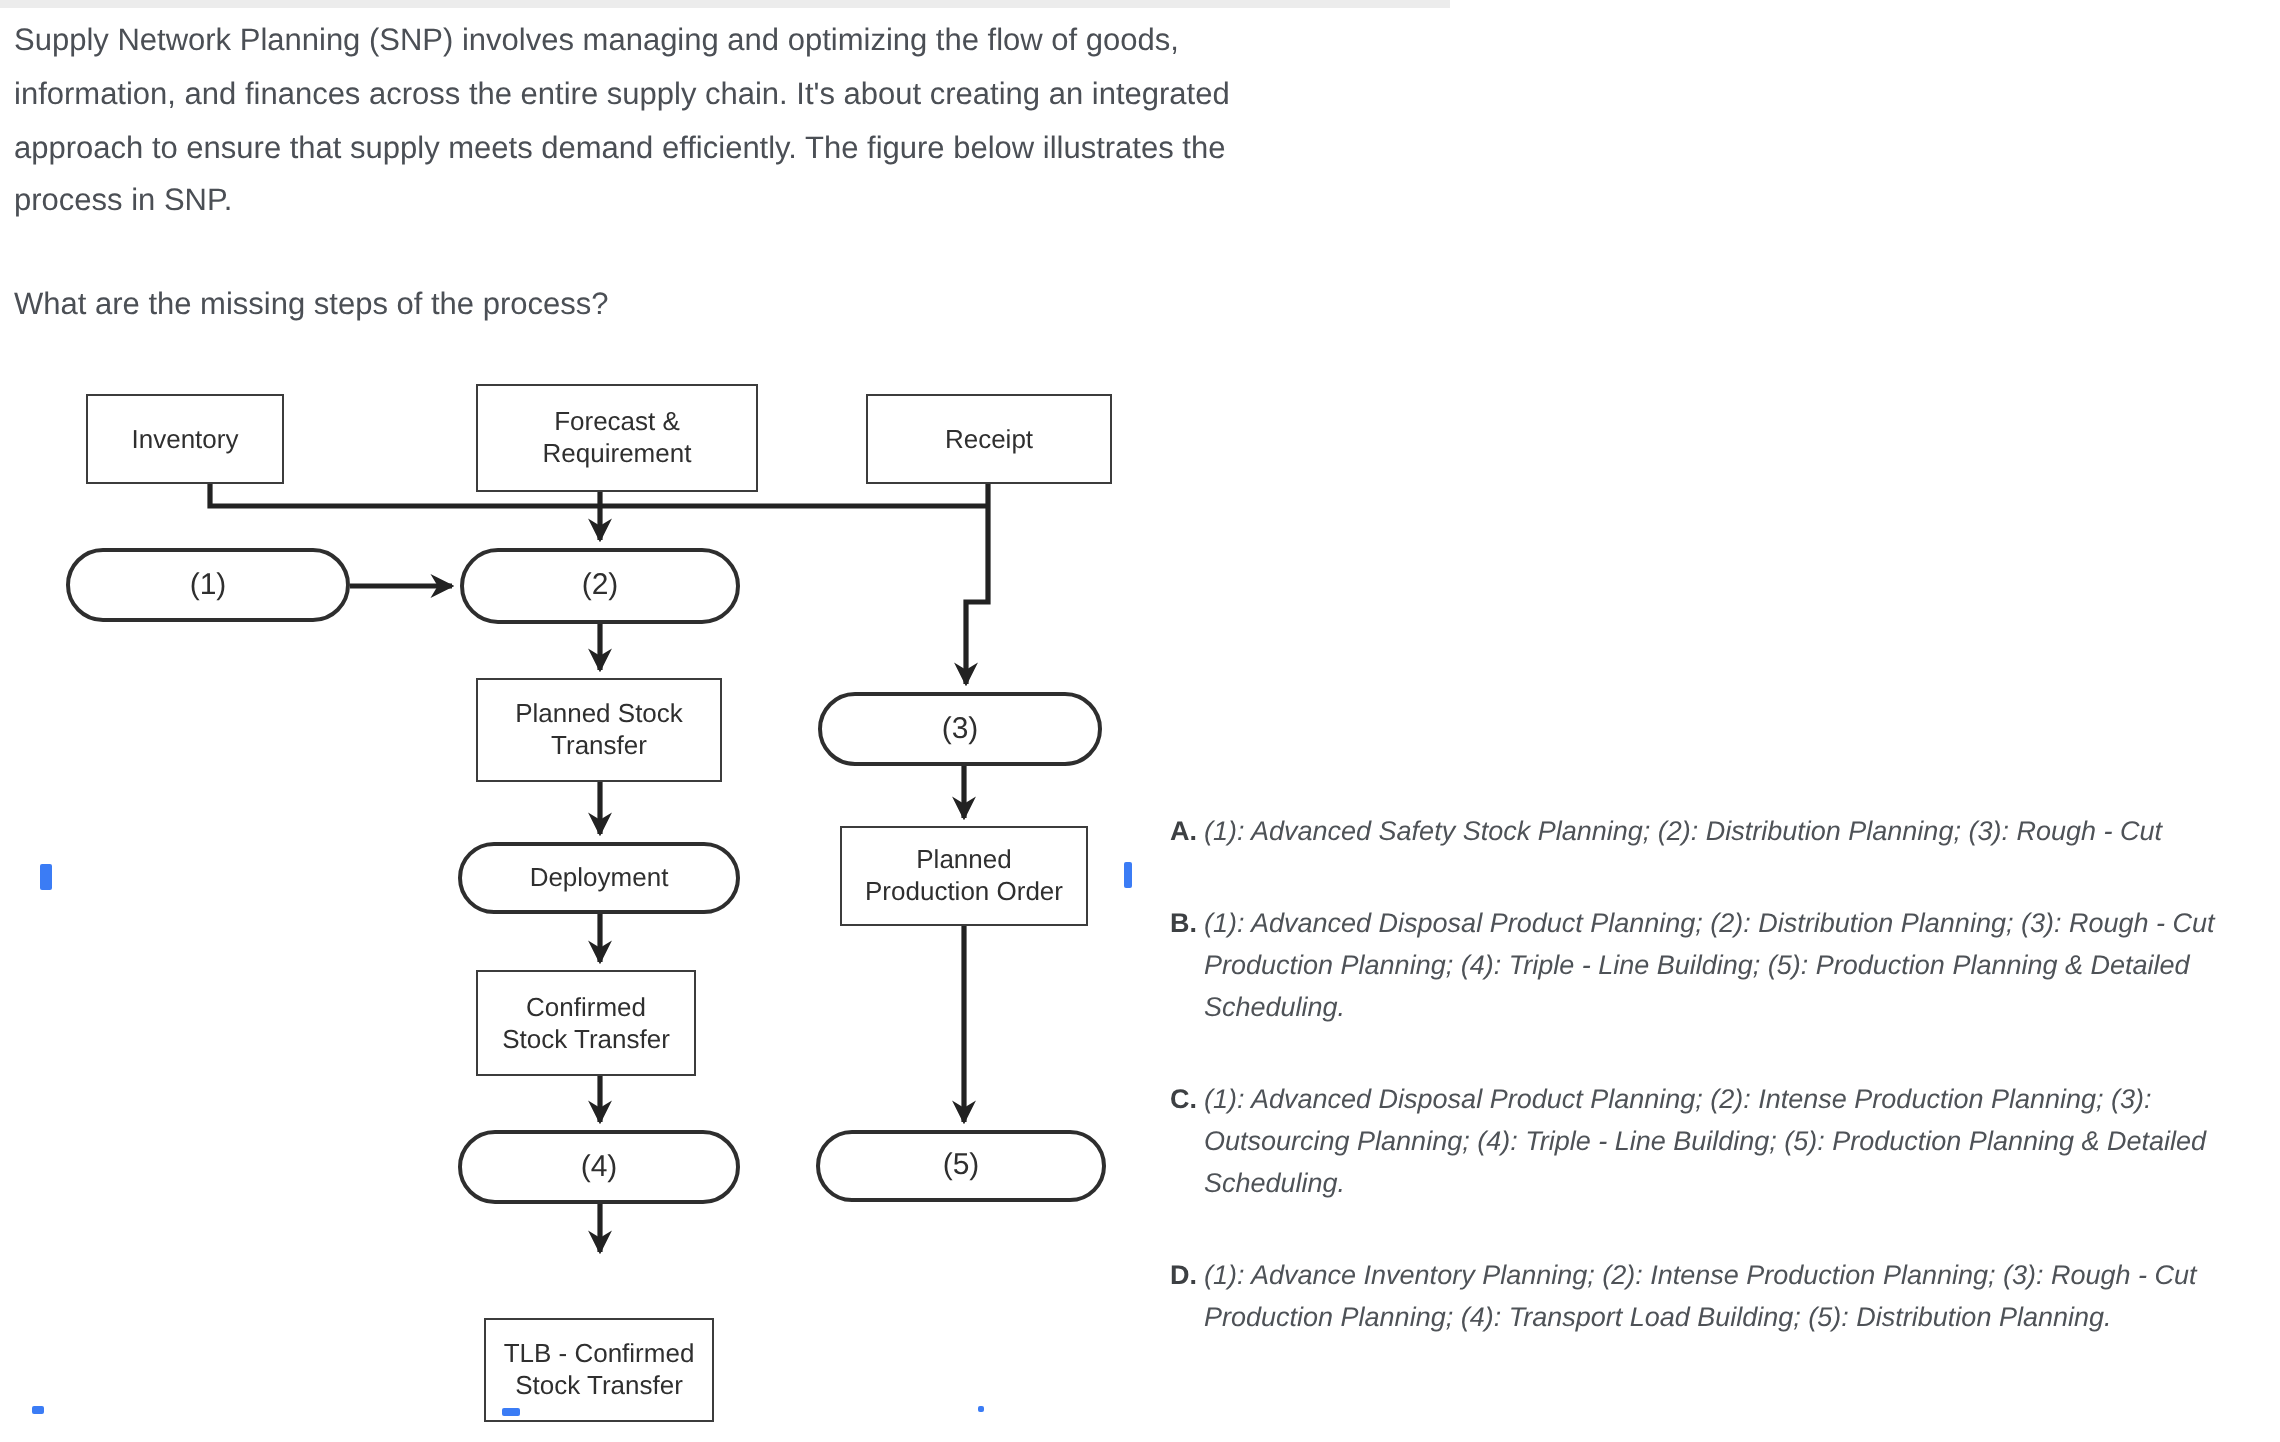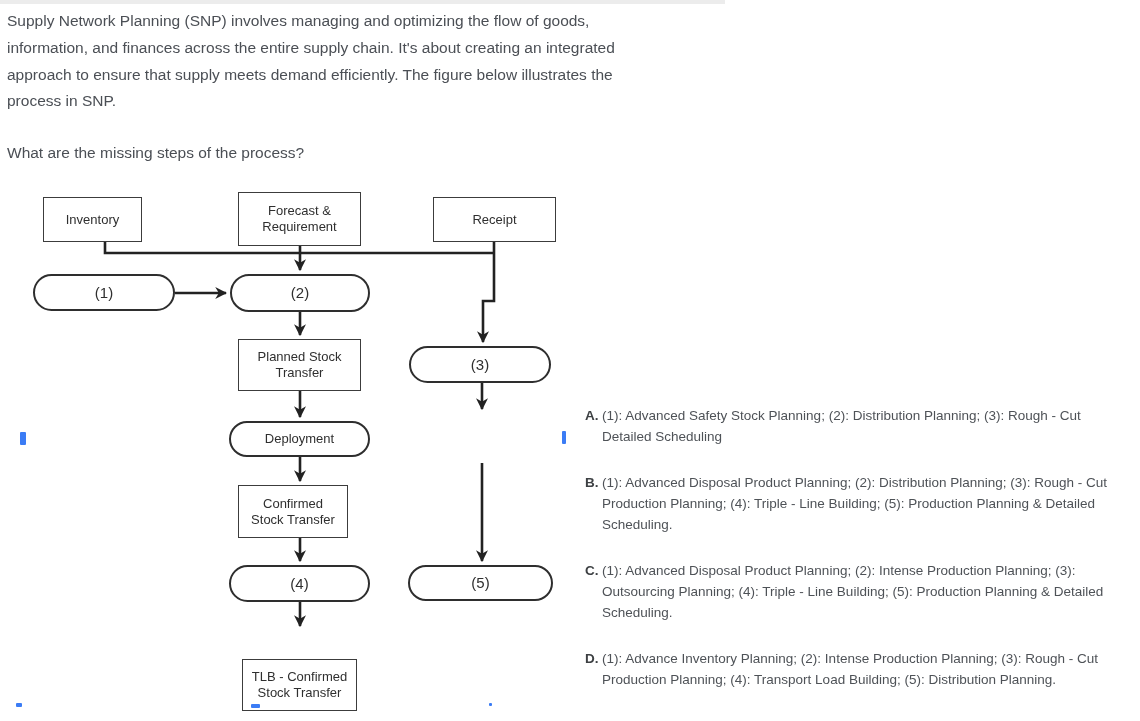--- a/index.html
+++ b/index.html
@@ -17,21 +17,21 @@
         box-sizing:border-box;}
   .rect{border:1.6px solid #3c3c3c;}
   .pill{border:2.2px solid #2e2e2e;border-radius:19px;}
   .num{font-size:15px;}
   .nlabel{display:inline-block;}
   
   .options{position:absolute;left:585px;top:405px;width:552px;color:#4e5257;
            font-size:13.5px;line-height:21px;}
   .option{position:relative;padding-left:17px;margin-bottom:25px;}
   .letter{position:absolute;left:0;top:0;font-weight:bold;color:#3d4043;}
-  .oline{white-space:nowrap;}
+  .oline{white-space:nowrap;font-style:italic;}
   
   .bluemark{position:absolute;background:#3b7cf5;border-radius:1px;}
 </style>
 </head>
 <body>
 
 <div class="stage">
 
   <div class="top-strip"></div>
 
@@ -62,21 +62,21 @@
       <path d="M300,602 V626" marker-end="url(#arrow)"></path>
       <path d="M482,383 V409" marker-end="url(#arrow)"></path>
       <path d="M482,463 V561" marker-end="url(#arrow)"></path>
     </g>
   </svg>
 
   <div class="node rect" style="left:43px;top:197px;width:99px;height:45px">
     <span class="nlabel">Inventory</span>
   </div>
 
-  <div class="node rect" style="left:238px;top:192px;width:123px;height:54px">
+  <div class="node rect" style="left:238px;top:192px;width:141px;height:54px">
     <span class="nlabel" style="max-width:90px">Forecast &amp; Requirement</span>
   </div>
 
   <div class="node rect" style="left:433px;top:197px;width:123px;height:45px">
     <span class="nlabel">Receipt</span>
   </div>
 
   <div class="node pill num" style="left:33px;top:274px;width:142px;height:37px">
     <span class="nlabel">(1)</span>
   </div>
@@ -90,20 +90,23 @@
   </div>
 
   <div class="node pill num" style="left:409px;top:346px;width:142px;height:37px">
     <span class="nlabel">(3)</span>
   </div>
 
   <div class="node pill" style="left:229px;top:421px;width:141px;height:36px">
     <span class="nlabel">Deployment</span>
   </div>
 
+  <div class="node rect" style="left:420px;top:413px;width:124px;height:50px">
+    <span class="nlabel" style="max-width:110px">Planned Production Order</span>
+  </div>
 
   <div class="node rect" style="left:238px;top:485px;width:110px;height:53px">
     <span class="nlabel" style="max-width:92px">Confirmed Stock Transfer</span>
   </div>
 
   <div class="node pill num" style="left:229px;top:565px;width:141px;height:37px">
     <span class="nlabel">(4)</span>
   </div>
 
   <div class="node pill num" style="left:408px;top:565px;width:145px;height:36px">
@@ -111,21 +114,20 @@
   </div>
 
   <div class="node rect" style="left:242px;top:659px;width:115px;height:52px">
     <span class="nlabel" style="max-width:102px">TLB - Confirmed Stock Transfer</span>
   </div>
 
   <div class="options">
     <div class="option">
       <span class="letter">A.</span>
       <div class="oline">(1): Advanced Safety Stock Planning; (2): Distribution Planning; (3): Rough - Cut</div>
-      <div class="oline">Detailed Scheduling</div>
     </div>
     <div class="option">
       <span class="letter">B.</span>
       <div class="oline">(1): Advanced Disposal Product Planning; (2): Distribution Planning; (3): Rough - Cut</div>
       <div class="oline">Production Planning; (4): Triple - Line Building; (5): Production Planning &amp; Detailed</div>
       <div class="oline">Scheduling.</div>
     </div>
     <div class="option">
       <span class="letter">C.</span>
       <div class="oline">(1): Advanced Disposal Product Planning; (2): Intense Production Planning; (3):</div>

